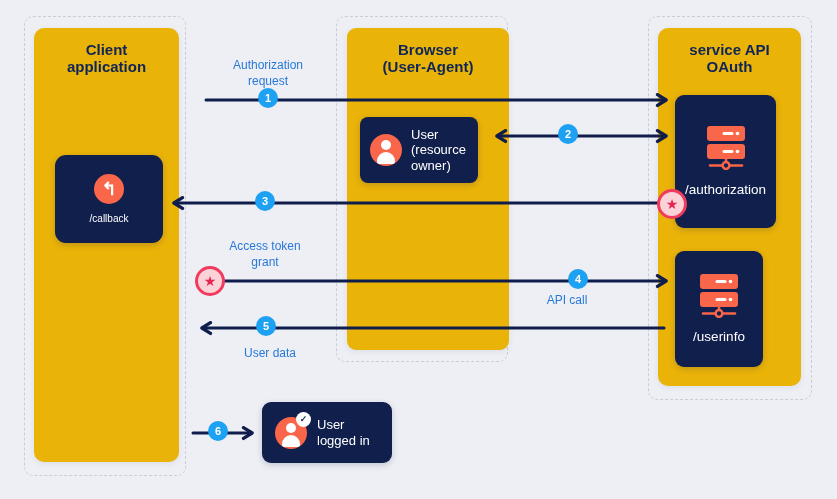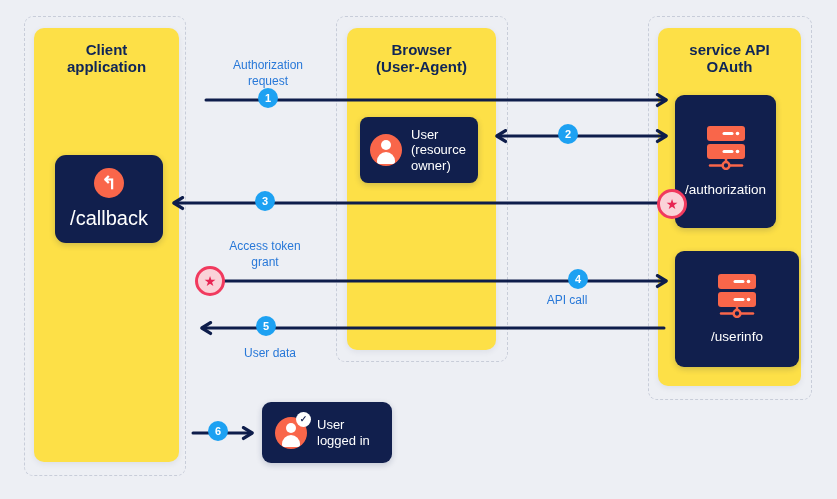--- a/index.html
+++ b/index.html
@@ -4,46 +4,46 @@
 <style>
   html,body{margin:0;padding:0;background:#e4e7ee;}
   .canvas{position:relative;width:837px;height:499px;background:#edeff4;
     font-family:"Liberation Sans",sans-serif;overflow:hidden;}
 
   
   .panel{position:absolute;border:1.5px dashed #c8cdd9;border-radius:9px;}
   .panel-client{left:24px;top:16px;width:160px;height:458px;}
   .panel-browser{left:336px;top:16px;width:170px;height:344px;}
   .panel-oauth{left:648px;top:16px;width:162px;height:382px;}
-  .card{position:absolute;background:#fde047;border-radius:10px;
+  .card{position:absolute;background:#eab308;border-radius:10px;
     box-shadow:0 2px 6px rgba(16,30,77,.07);}
   .card-client{left:9px;top:11px;width:145px;height:434px;}
-  .card-browser{left:10px;top:11px;width:149px;height:322px;}
+  .card-browser{left:10px;top:11px;width:162px;height:322px;border-radius:9px;}
   .card-oauth{left:9px;top:11px;width:143px;height:358px;}
   .panel-title{padding-top:13px;text-align:center;font-weight:bold;
     font-size:15px;line-height:17px;color:#0f2557;}
   .panel-title span{display:block;}
 
   
   .arrows{position:absolute;left:0;top:0;z-index:2;pointer-events:none;}
   .arrows line{stroke:#0e1d4b;stroke-width:3;stroke-linecap:round;}
 
   
   .node{position:absolute;background:#111f4d;color:#fff;z-index:3;
     box-shadow:0 2px 6px rgba(16,30,77,.20);box-sizing:border-box;}
   .node-callback{left:55px;top:155px;width:108px;height:88px;border-radius:11px;
     display:flex;flex-direction:column;align-items:center;justify-content:center;gap:9px;}
   .icon-circle{width:30px;height:30px;border-radius:50%;background:#f9664a;
     display:flex;align-items:center;justify-content:center;color:#fff;
     font-size:18px;font-weight:bold;line-height:1;}
-  .node-label{font-size:20px;}
+  .node-label{font-size:10px;}
   .node-auth{left:675px;top:95px;width:101px;height:133px;border-radius:9px;
     display:flex;flex-direction:column;align-items:center;justify-content:center;gap:12px;}
   .node-auth .node-label{font-size:13.5px;}
-  .node-userinfo{left:675px;top:251px;width:124px;height:116px;border-radius:9px;
+  .node-userinfo{left:675px;top:251px;width:88px;height:116px;border-radius:9px;
     display:flex;flex-direction:column;align-items:center;justify-content:center;gap:11px;}
   .node-userinfo .node-label{font-size:13.5px;}
   .node-user{left:360px;top:117px;width:118px;height:66px;border-radius:8px;
     display:flex;align-items:center;gap:9px;padding-left:10px;}
   .user-text{font-size:13px;line-height:15.5px;}
   .user-text span{display:block;}
   .node-logged{left:262px;top:402px;width:130px;height:61px;border-radius:9px;
     display:flex;align-items:center;gap:10px;padding-left:13px;}
   .logged-text{font-size:13px;line-height:16px;}
   .logged-text span{display:block;}

